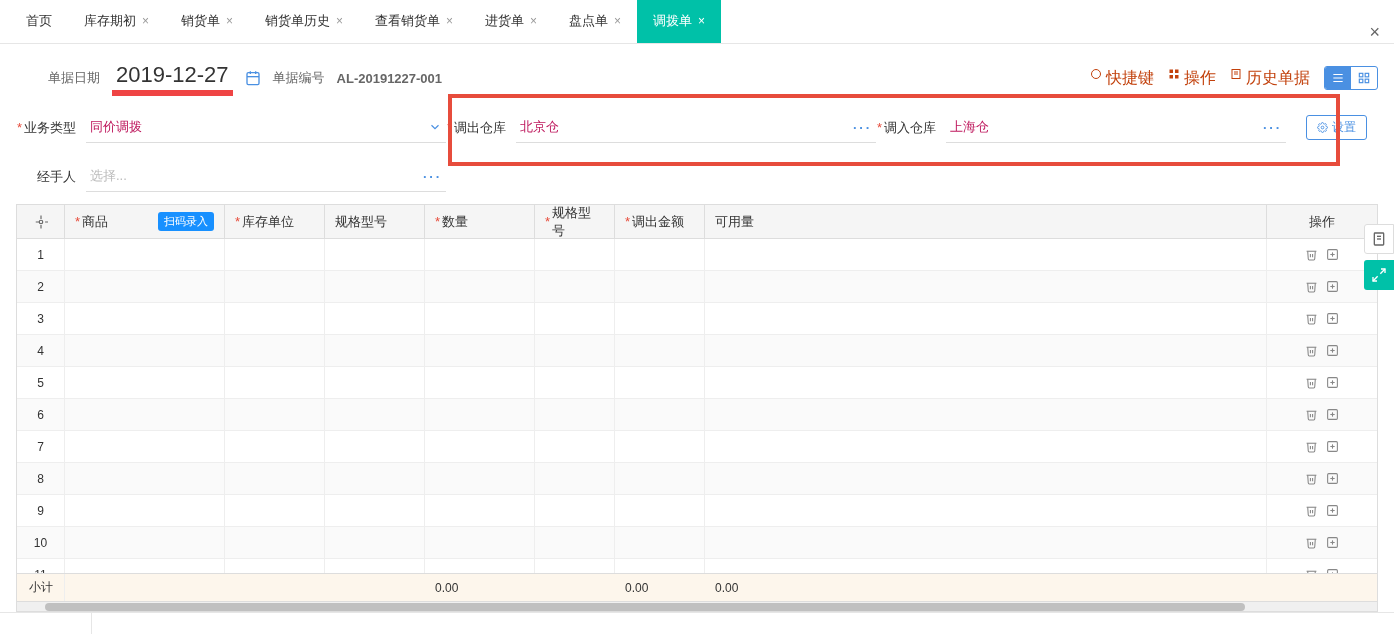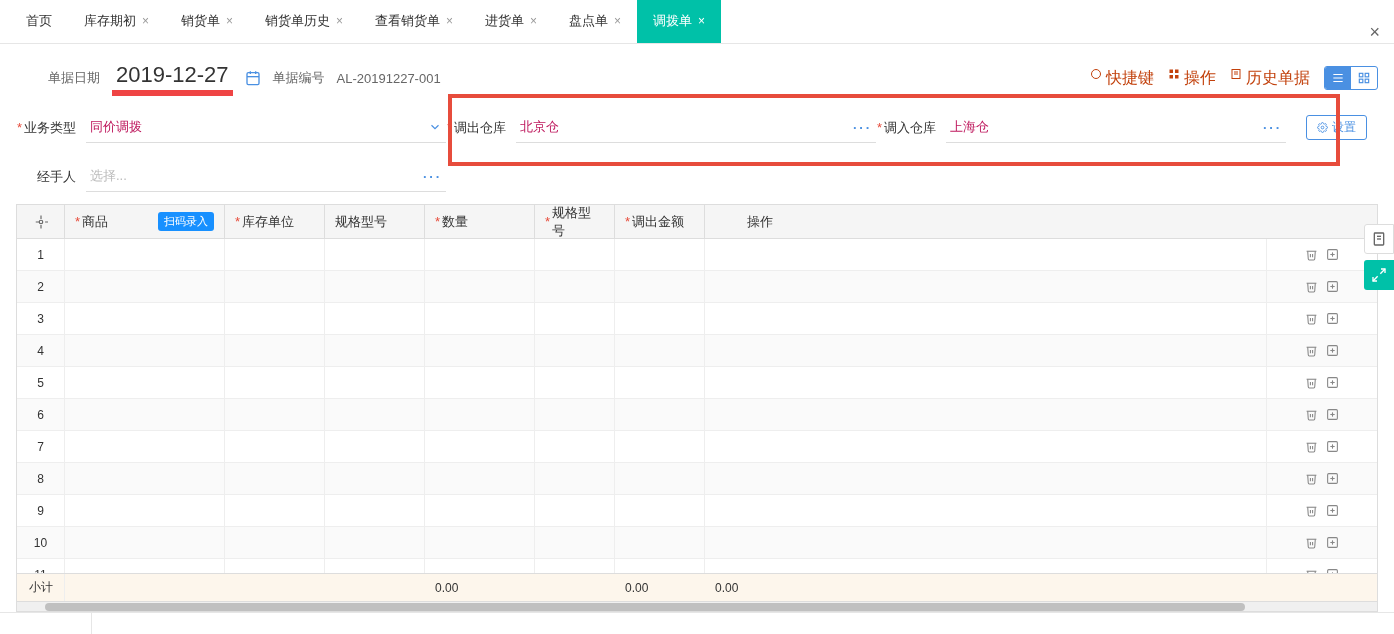--- a/index.html
+++ b/index.html
@@ -13,21 +13,21 @@
 .tab .close { font-size: 12px; color: #999; }
 .tab.active .close { color: #fff; }
 .tabs-close-all { margin-left: auto; margin-right: 14px; font-size: 18px; color: #666; cursor: pointer; }
 
 
 .header { padding: 16px 16px 8px 16px; display: flex; align-items: center; gap: 12px; }
 .header-left { display: flex; align-items: center; gap: 12px; flex: 1; margin-left: 32px; }
 .label-sm { color: #666; font-size: 13px; }
 .date-val { font-size: 22px; color: #333; border-bottom: 6px solid #ef4444; padding: 2px 4px; }
 .cal-icon { color: #4a90e2; }
-.doc-num { color: #666; }
+.doc-num { color: #666; font-weight: bold; }
 .header-right { display: flex; align-items: center; gap: 14px; }
 .hr-link { color: #c2410c; display: flex; gap: 4px; cursor: pointer; font-size: 16px; }
 .view-toggle { display: flex; border: 1px solid #4a90e2; border-radius: 3px; overflow: hidden; }
 .view-btn { width: 26px; height: 22px; display: flex; align-items: center; justify-content: center; cursor: pointer; color: #4a90e2; }
 .view-btn.active { background: #4a90e2; color: #fff; }
 
 
 .form-area { padding: 8px 10px 12px 16px; position: relative; }
 .form-row { display: flex; gap: 0; }
 .form-field { display: flex; align-items: center; gap: 10px; width: 430px; }
@@ -255,20 +255,23 @@
             <span>数量</span>
           </div>
         <div class="th col-cost">
             <span class="req">*</span>
             <span>规格型号</span>
           </div>
         <div class="th col-amt">
             <span class="req">*</span>
             <span>调出金额</span>
           </div>
+        <div class="th col-avail">
+            <span>可用量</span>
+          </div>
         <div class="th col-ops">
             <span>操作</span>
           </div>
       </div>
       <div class="tbody" id="tbody">
           <div class="tr">
     <div class="td gear-col center">1</div>
     <div class="td col-prod"></div>
     <div class="td col-unit"></div>
     <div class="td col-spec"></div>

